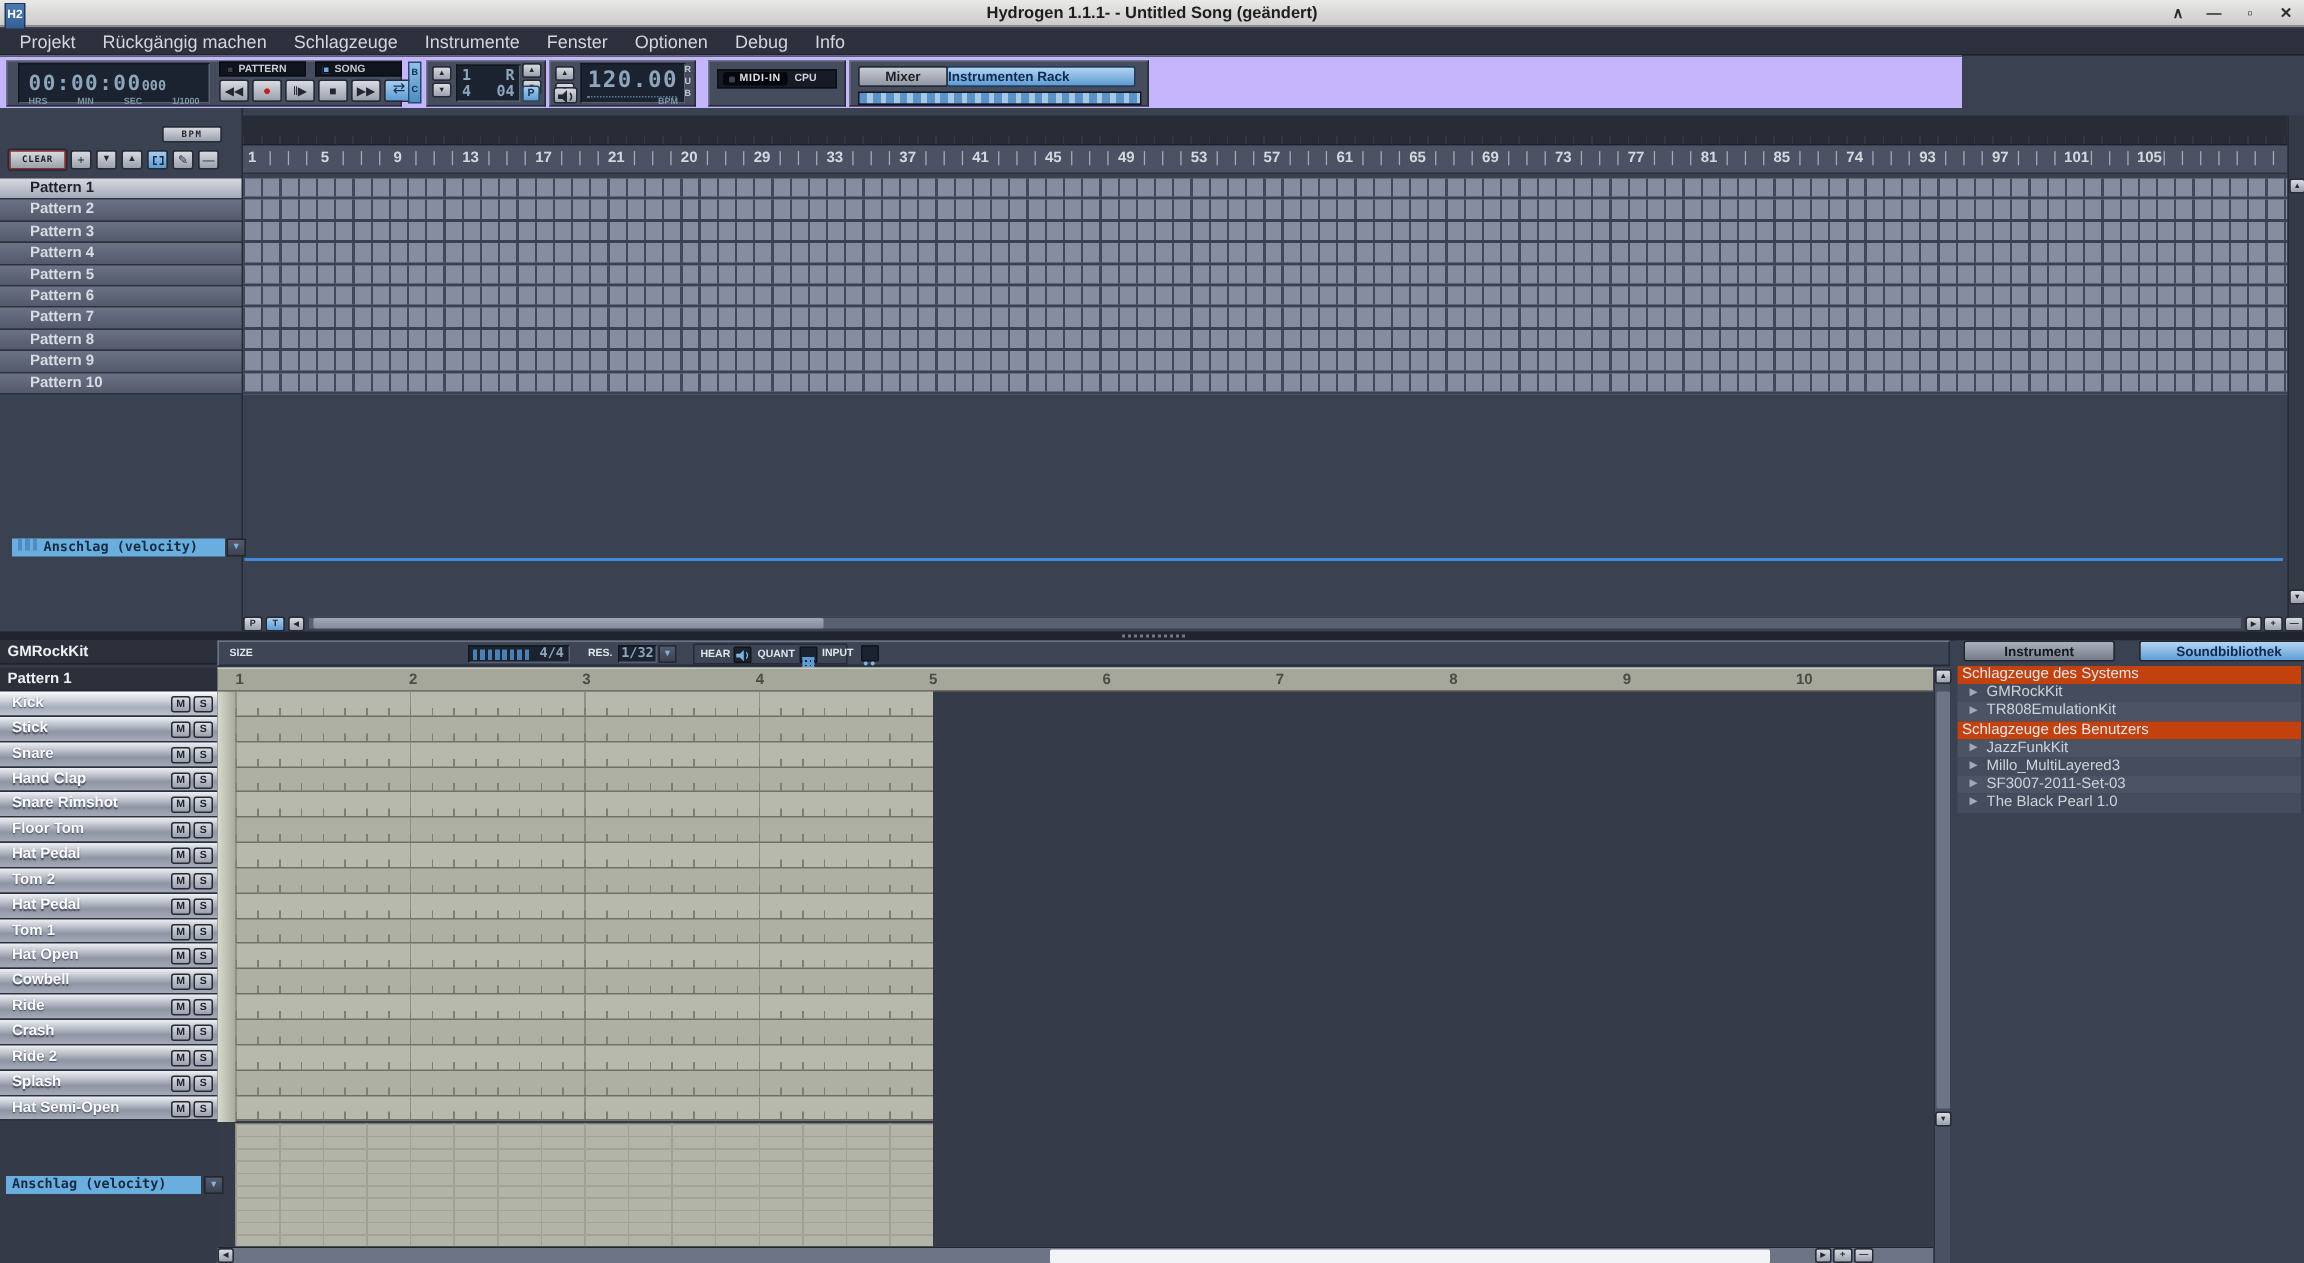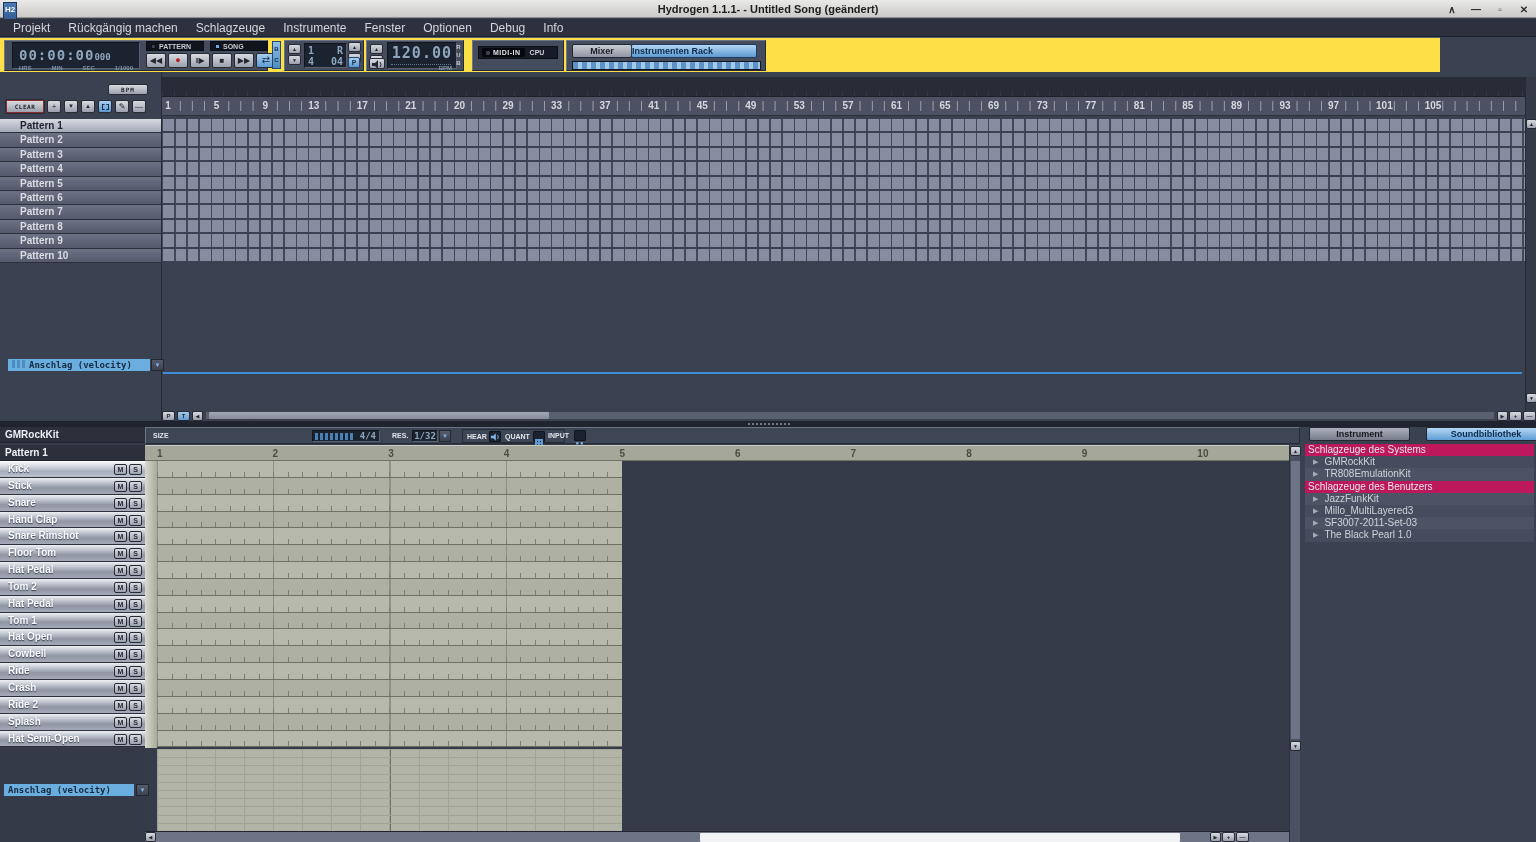--- a/index.html
+++ b/index.html
@@ -17,21 +17,21 @@
   .tb-title { flex:1; text-align:center; font-size:11px; font-weight:bold; color:#1d1d1d; }
   .tb-controls { position:absolute; right:6px; top:0; height:18px; display:flex; gap:12px; align-items:center; }
   .tb-ctl { font-size:10px; font-weight:bold; color:#2c2c2c; width:12px; text-align:center; cursor:default; }
 
   
   .menubar { position:absolute; left:0; top:19px; width:1536px; height:18px; background:#2c313d;
     display:flex; align-items:center; padding-left:4px; border-bottom:1px solid #1d212b; }
   .menu-item { color:#d2d6dd; font-size:12px; padding:0 9px; line-height:18px; }
 
   
-  .toolbar { position:absolute; left:0; top:37px; width:1440px; height:35px; background:#fde047; border-top:1px solid #565d6e; }
+  .toolbar { position:absolute; left:0; top:37px; width:1308px; height:35px; background:#c4b5fd; border-top:1px solid #565d6e; }
   .tb-panel { position:absolute; background:#454c5d; border:1px solid; border-color:#6d7486 #262b3a #262b3a #6d7486; }
   .lcd { background:#1c2330; border:1px solid; border-color:#12161f #596070 #596070 #12161f;
     font-family:"DejaVu Sans Mono", monospace; color:#8ea6bd; }
   .mini-btn { background:linear-gradient(180deg,#d9dbe0,#9aa0ad); border:1px solid #272b36; border-radius:2px;
     color:#23272f; text-align:center; }
 
   .time-lcd { left:12px; top:4px; width:128px; height:27px; position:absolute; padding:2px 4px 0 6px; }
   .time-big { font-size:14px; font-weight:bold; letter-spacing:1px; display:inline-block; }
   .time-ms { font-size:9px; font-weight:bold; }
   .time-labels { display:flex; justify-content:space-between; font-size:6px; color:#7d93a9; padding:1px 2px 0 0; font-family:"Liberation Sans",sans-serif; font-weight:bold; }
@@ -211,21 +211,21 @@
   .pe-vthumb { position:absolute; left:1px; top:16px; width:9px; height:278px; background:#6d7486; border-radius:1px; }
 
   
   .sound-lib { position:absolute; left:1303px; top:427px; width:233px; height:415px; background:#3a4150; }
   .lib-tabs { position:absolute; left:6px; top:0; display:flex; gap:16px; }
   .lib-tab { width:101px; height:14px; background:linear-gradient(180deg,#aab0bb,#767c8b); border:1px solid #23272f;
     border-radius:2px; font-size:9px; font-weight:bold; color:#14181f; text-align:center; line-height:12px; }
   .lib-tab.active { width:120px; background:linear-gradient(180deg,#b4d6f2,#5e9ed6); color:#0d2b52; }
   .lib-tree { position:absolute; left:2px; top:17px; width:229px; }
   .tree-row { height:12.2px; font-size:10px; color:#ced2d9; line-height:12px; display:flex; align-items:center; }
-  .tree-row.t-header { background:#be185d; color:#e2e5ea; padding-left:3px; }
+  .tree-row.t-header { background:#c2410c; color:#e2e5ea; padding-left:3px; }
   .tree-row.t-item { padding-left:8px; gap:6px; }
   .tree-row.t-item:nth-child(odd) { background:#4c5365; }
   .tree-row.t-item:nth-child(even) { background:#454c5e; }
   .tree-arrow { font-size:7px; color:#a3a9b4; }
 
   svg { display:block; }
 </style>
 </head>
 <body>
 
@@ -441,21 +441,21 @@
         <div class="tl-cell">|</div>
         <div class="tl-cell">|</div>
         <div class="tl-cell num">81</div>
         <div class="tl-cell">|</div>
         <div class="tl-cell">|</div>
         <div class="tl-cell">|</div>
         <div class="tl-cell num">85</div>
         <div class="tl-cell">|</div>
         <div class="tl-cell">|</div>
         <div class="tl-cell">|</div>
-        <div class="tl-cell num">89</div>
+        <div class="tl-cell num">74</div>
         <div class="tl-cell">|</div>
         <div class="tl-cell">|</div>
         <div class="tl-cell">|</div>
         <div class="tl-cell num">93</div>
         <div class="tl-cell">|</div>
         <div class="tl-cell">|</div>
         <div class="tl-cell">|</div>
         <div class="tl-cell num">97</div>
         <div class="tl-cell">|</div>
         <div class="tl-cell">|</div>

